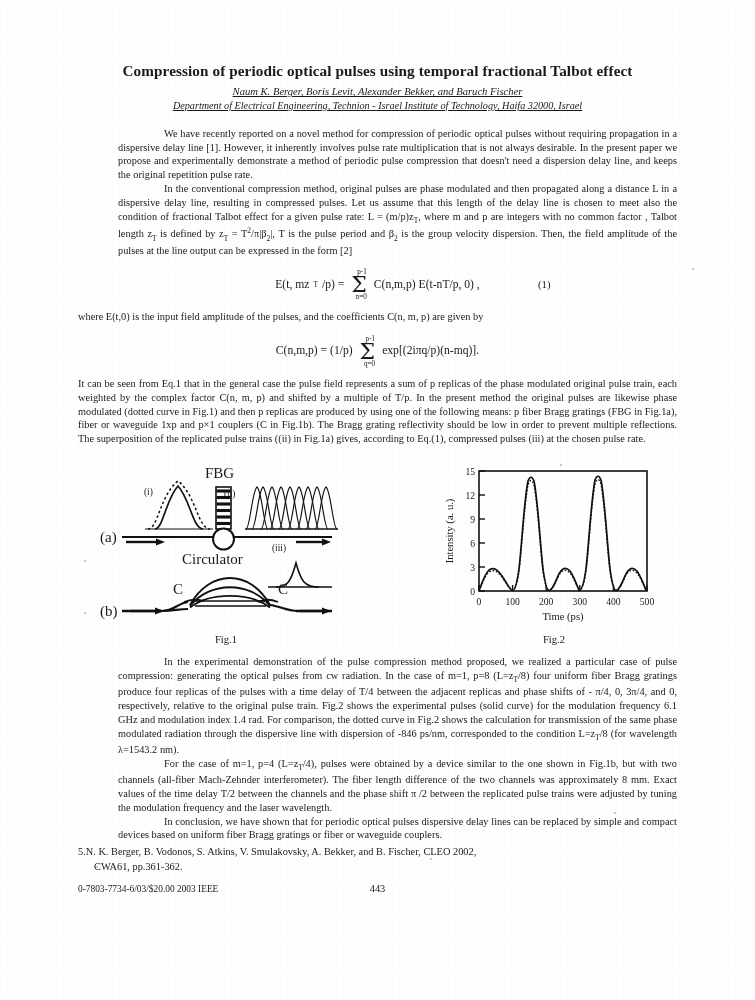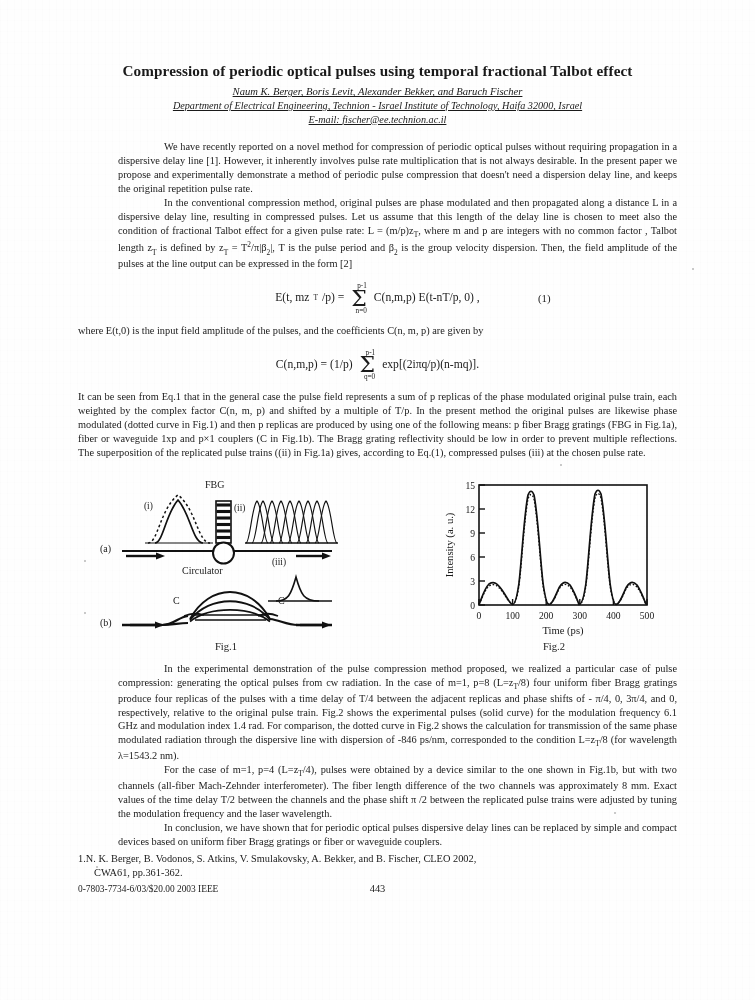--- a/index.html
+++ b/index.html
@@ -101,29 +101,29 @@
     display: flex;
     justify-content: space-between;
     align-items: flex-start;
     margin: 13px 0 6px 0;
     padding: 0 8px 0 22px;
   }
   .fig-block { position: relative; }
   .fig-caption {
     text-align: center;
     font-size: 10.6px;
-    margin-top: 0;
+    margin-top: 7px;
   }
 
   
   .fig1 { width: 252px; height: 168px; position: relative; }
   .fig1 svg { display: block; }
   .lbl {
     position: absolute;
-    font-size: 10px;
+    font-size: 15px;
     font-family: "Liberation Serif", serif;
   }
   .lbl.small { font-size: 9.4px; }
 
   
   .fig2 { width: 230px; height: 168px; position: relative; }
   .fig2 svg { display: block; }
   .ax-txt { font-size: 9.6px; font-family: "Liberation Serif", serif; fill: #1a1a1a; }
   .ax-title { font-size: 10.6px; font-family: "Liberation Serif", serif; fill: #1a1a1a; }
 
@@ -154,21 +154,20 @@
   .speck { position: absolute; background: #b9b9b9; border-radius: 50%; }
 </style>
 </head>
 <body>
 
 <div class="page">
 
   <h1 class="title">Compression of periodic optical pulses using temporal fractional Talbot effect</h1>
   <div class="authors">Naum K. Berger,  Boris Levit, Alexander Bekker, and Baruch Fischer</div>
   <div class="affil">Department of Electrical Engineering, Technion - Israel Institute of Technology, Haifa 32000, Israel</div>
-  <div class="email">E-mail: fischer@ee.technion.ac.il</div>
 
   <p class="body indent" style="margin-top:14px">We have recently reported on a novel method for compression of periodic optical pulses without requiring propagation in a dispersive delay line [1]. However, it inherently involves pulse rate multiplication that is not always desirable. In the present paper we propose and experimentally demonstrate a method of periodic pulse compression that doesn't need a dispersion delay line, and keeps the original repetition pulse rate.</p>
 
   <p class="body indent"><span>In the conventional compression method, original pulses are phase modulated and then propagated along a distance L in a dispersive delay line, resulting in compressed pulses. Let us assume that this length of the delay line is chosen to meet also the condition of fractional Talbot effect for a given pulse rate: L = (m/p)z</span><sub>T</sub><span>, where m and p are integers with no common factor , Talbot length z</span><sub>T</sub><span> is defined by z</span><sub>T</sub><span> = T</span><sup>2</sup><span>/π|β</span><sub>2</sub><span>|, T is the pulse period and β</span><sub>2</sub><span> is the group velocity dispersion. Then, the field amplitude of the pulses at the line output can be expressed in the form [2]</span></p>
 
   <div class="eq-row">
     <span class="eq-body">
       <span>E(t, mz</span>
         <sub>T</sub>
         <span>/p) =</span>
@@ -269,21 +268,21 @@
           <line x1="196" y1="152" x2="232" y2="152" stroke="#111" stroke-width="2.4"></line>
           <g>
             <line x1="200" y1="152" x2="222" y2="152" stroke="#111" stroke-width="2.4"></line>
             <polygon points="222,148.4 231,152 222,155.6" fill="#111"></polygon>
           </g>
         </svg>
 
         <span class="lbl" style="left:0px; top:70px;">(a)</span>
         <span class="lbl" style="left:0px; top:144px;">(b)</span>
         <span class="lbl small" style="left:44px; top:28px;">(i)</span>
-        <span class="lbl small" style="left:134px; top:30px;text-align:center;">(ii)</span>
+        <span class="lbl small" style="left:124px; top:30px;text-align:center;">(ii)</span>
         <span class="lbl small" style="left:172px; top:84px;">(iii)</span>
         <span class="lbl" style="left:105px; top:6px;">FBG</span>
         <span class="lbl" style="left:82px; top:92px;">Circulator</span>
         <span class="lbl" style="left:73px; top:122px;">C</span>
         <span class="lbl" style="left:178px; top:122px;">C</span>
       </div>
       <div class="fig-caption">Fig.1</div>
     </div>
 
     <div class="fig-block">
@@ -344,21 +343,21 @@
     </div>
   </div>
 
   <p class="body indent" style="margin-top:10px"><span>In the experimental demonstration of the pulse compression method proposed, we realized a particular case of pulse compression: generating the optical pulses from cw radiation. In the case of m=1, p=8 (L=z</span><sub>T</sub><span>/8) four uniform fiber Bragg gratings produce four replicas of the pulses with a time delay of T/4 between the adjacent  replicas and phase shifts of - π/4, 0, 3π/4, and 0, respectively, relative to the original pulse train. Fig.2 shows the experimental pulses (solid curve) for the  modulation  frequency  6.1  GHz  and modulation index  1.4  rad.   For comparison,  the dotted curve in Fig.2 shows the calculation for transmission of the same phase modulated radiation through the dispersive line with dispersion of -846 ps/nm, corresponded to the condition L=z</span><sub>T</sub><span>/8 (for wavelength λ=1543.2 nm).</span></p>
 
   <p class="body indent"><span>For the case of m=1, p=4 (L=z</span><sub>T</sub><span>/4), pulses were obtained by a device similar to the one shown in Fig.1b, but with two channels (all-fiber Mach-Zehnder interferometer). The fiber length difference of the two channels was approximately 8 mm. Exact values of the time delay T/2 between the channels and the phase shift π /2 between the replicated pulse trains were adjusted by tuning the modulation frequency and the laser wavelength.</span></p>
 
   <p class="body indent">In conclusion, we have shown that for periodic optical pulses dispersive delay lines can be replaced by simple and compact devices based on uniform fiber Bragg gratings or fiber or waveguide couplers.</p>
 
   <div class="refs">
-    <p class="ref-line">1.N. K. Berger, B. Vodonos, S. Atkins, V. Smulakovsky, A. Bekker, and B. Fischer, CLEO 2002,</p>
+    <p class="ref-line">5.N. K. Berger, B. Vodonos, S. Atkins, V. Smulakovsky, A. Bekker, and B. Fischer, CLEO 2002,</p>
     <p class="ref-line cont">CWA61, pp.361-362.</p>
   </div>
 
   <div class="footer">
     <span class="copy">0-7803-7734-6/03/$20.00 2003 IEEE</span>
     <span class="pageno">443</span>
   </div>
 
   <span class="speck" style="left:84px; top:560px; width:2px; height:2px;"></span>
   <span class="speck" style="left:84px; top:612px; width:2px; height:2px;"></span>

